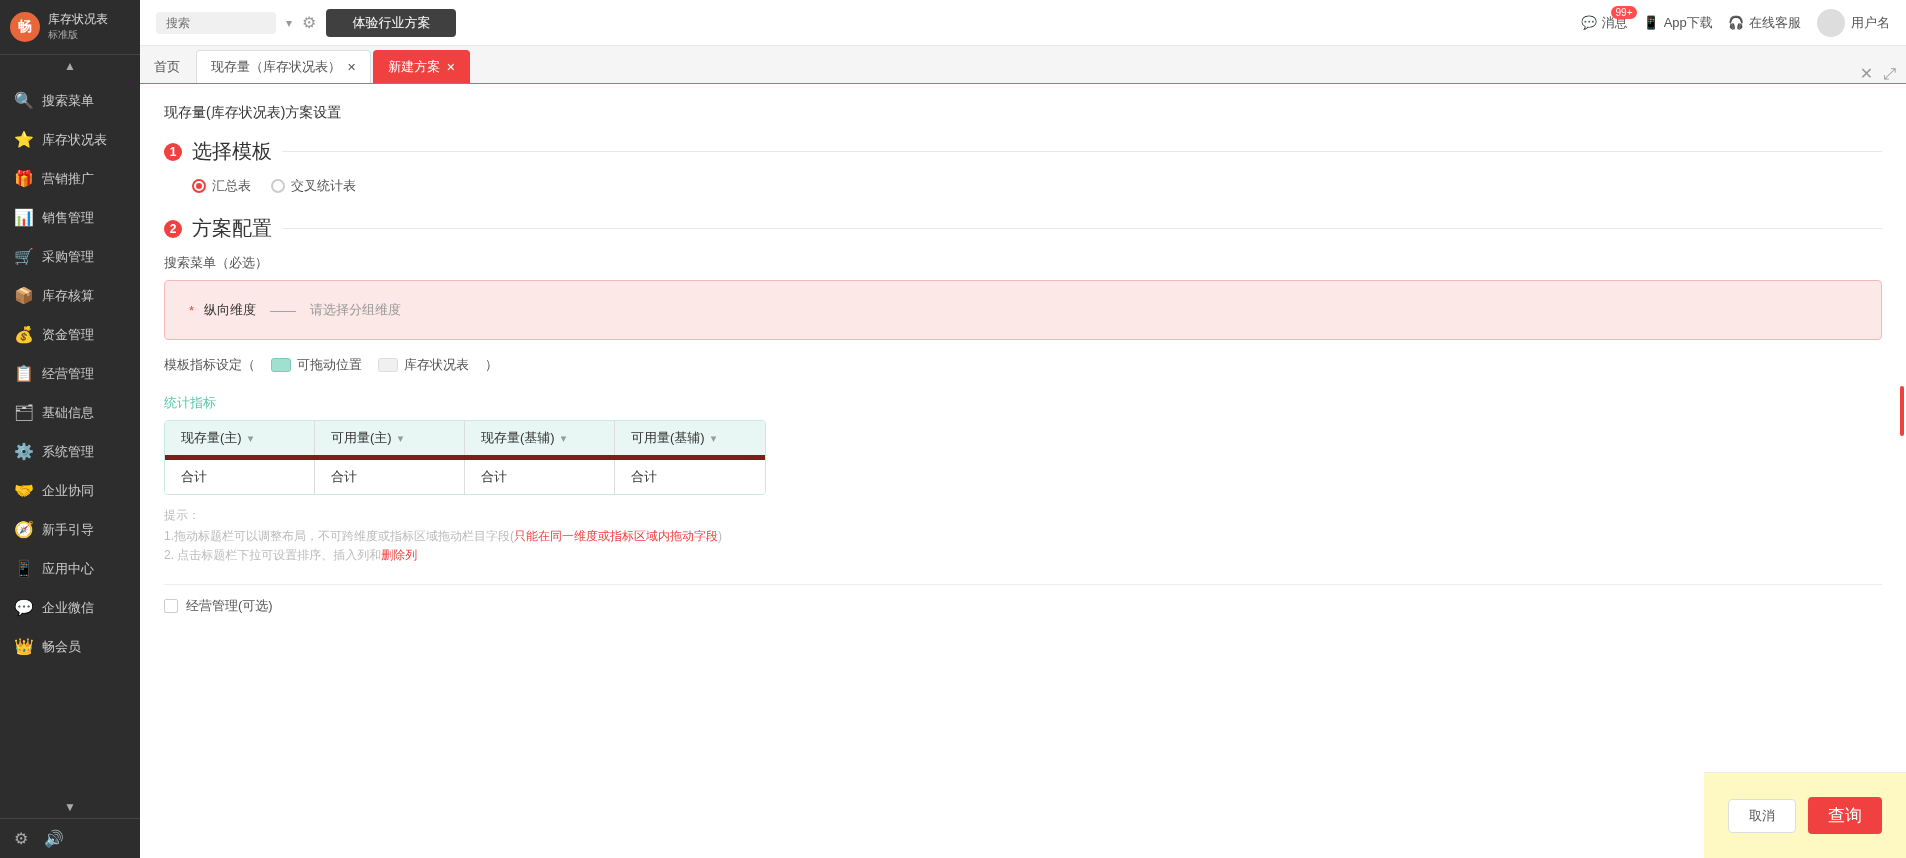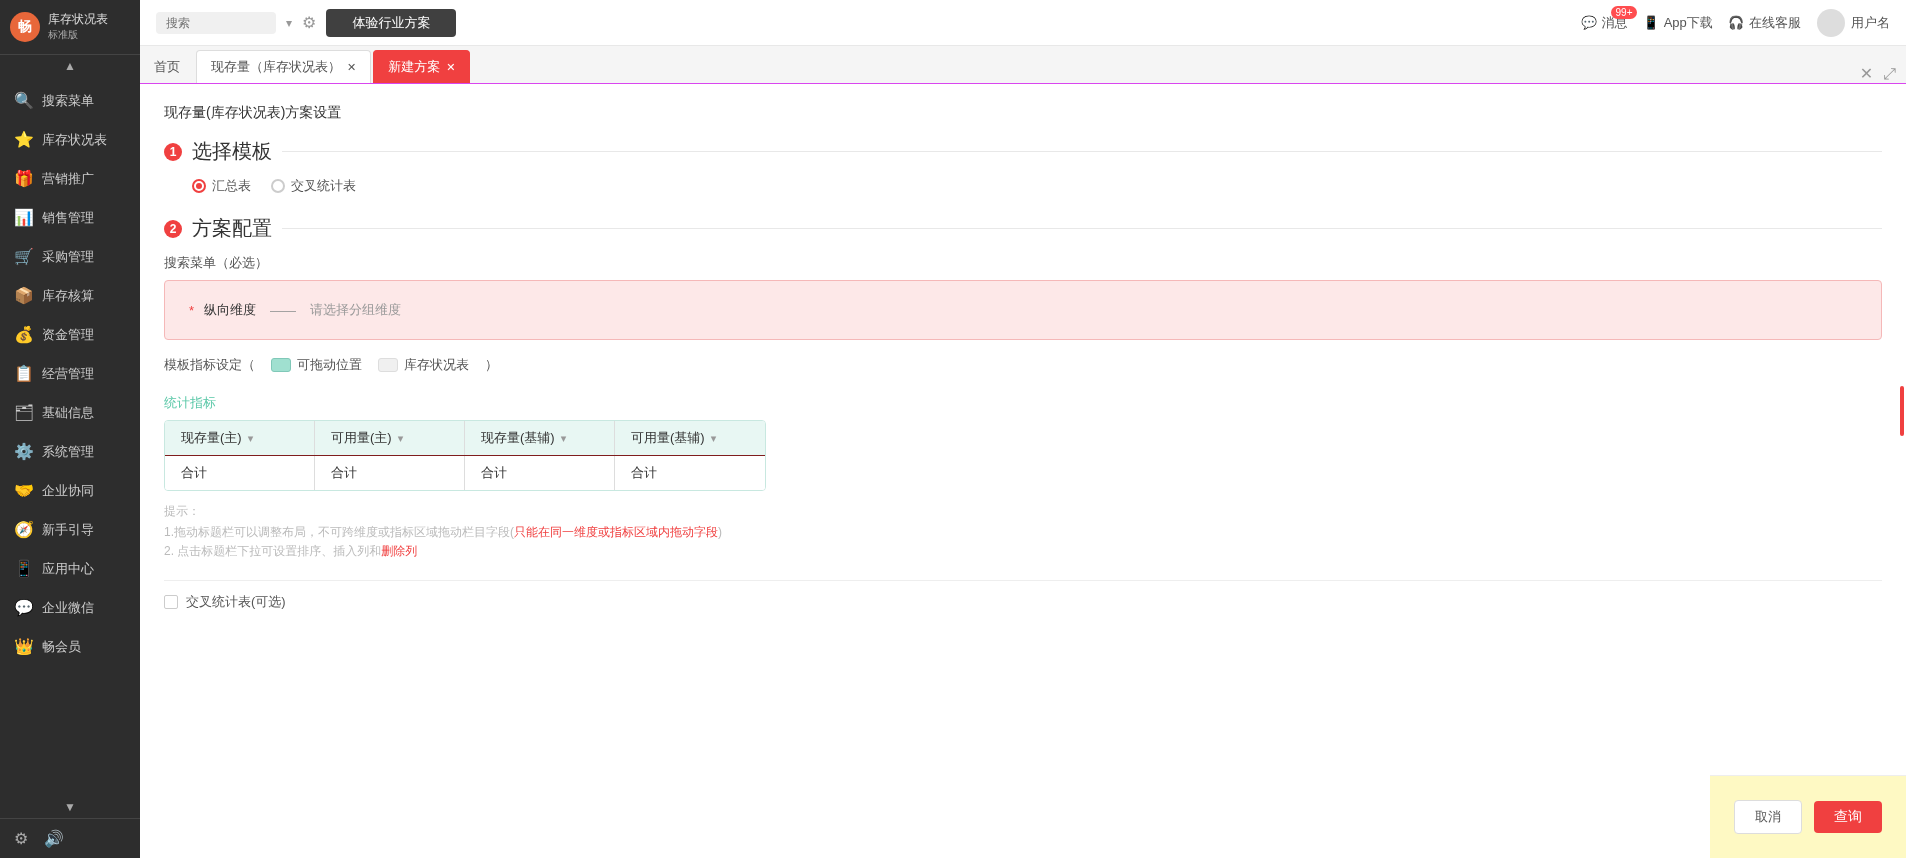--- a/index.html
+++ b/index.html
@@ -171,21 +171,21 @@
       width: 20px; height: 14px; border-radius: 3px;
     }
     .indicator-draggable { background: #a0e0d0; border: 1px solid #80c8b8; }
     .indicator-fixed { background: #f0f0f0; border: 1px solid #ddd; }
 
     
     .stats-section { margin-bottom: 12px; }
     .stats-label { font-size: 13px; color: #5bc8a8; font-weight: 500; margin-bottom: 8px; }
     .stats-table { border: 1px solid #c8e8e0; border-radius: 4px; overflow: hidden; width: fit-content; min-width: 600px; }
     .stats-header-row { display: flex; background: #e8f7f3; }
-    .stats-data-row { display: flex; background: #fff; border-top: 1px solid #7f1d1d; }
+    .stats-data-row { display: flex; background: #fff; border-top: 5px solid #7f1d1d; }
     .stats-cell {
       padding: 8px 16px;
       font-size: 13px;
       color: #333;
       display: flex; align-items: center; gap: 6px;
       min-width: 150px;
       border-right: 1px solid #ddd;
     }
     .stats-cell:last-child { border-right: none; }
     .stats-cell .chevron { color: #999; font-size: 11px; cursor: pointer; }
@@ -216,21 +216,21 @@
       border-top: 1px solid #eee;
       display: flex; gap: 12px; align-items: center;
       z-index: 100;
     }
     .btn-cancel {
       background: #fff; color: #555; border: 1px solid #ddd;
       border-radius: 4px; padding: 7px 20px; font-size: 13px; cursor: pointer;
     }
     .btn-query {
       background: #f04040; color: white; border: none;
-      border-radius: 4px; padding: 7px 20px; font-size: 14px; cursor: pointer;
+      border-radius: 4px; padding: 7px 20px; font-size: 17px; cursor: pointer;
     }
 
     
     .ai-badge {
       position: fixed; bottom: 8px; right: 8px;
       background: linear-gradient(135deg, #667eea 0%, #764ba2 100%);
       color: white; border-radius: 12px; padding: 6px 16px;
       font-size: 18px; font-weight: bold; cursor: pointer;
     }
   </style>
@@ -461,21 +461,21 @@
           </div>
           <div class="tip-item">
             2. 点击标题栏下拉可设置排序、插入列和<span class="tip-highlight">删除列</span>
           </div>
         </div>
       </div>
     </div>
 
     <div class="save-checkbox-row">
       <div class="checkbox-box"></div>
-      <span>交叉统计表(可选)</span>
+      <span>经营管理(可选)</span>
     </div>
 
     <div style="height:60px;"></div>
   </div>
 </div>
 
 <div class="footer-actions">
   <button class="btn-cancel">取消</button>
   <button class="btn-query">查询</button>
 </div>

